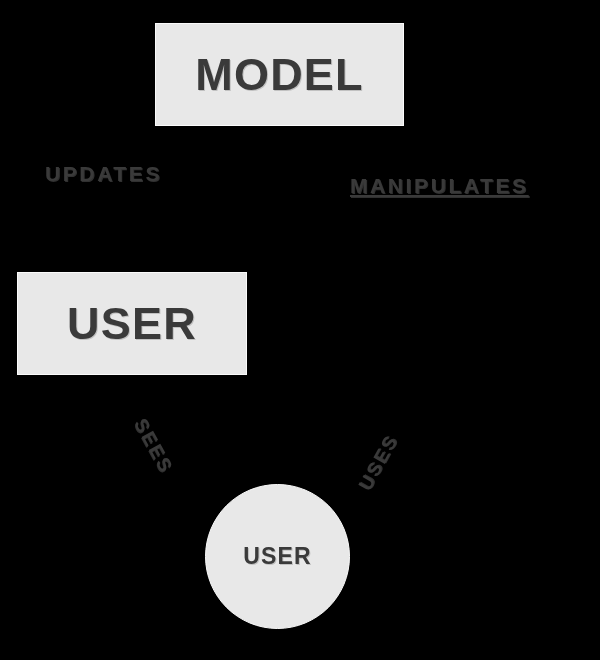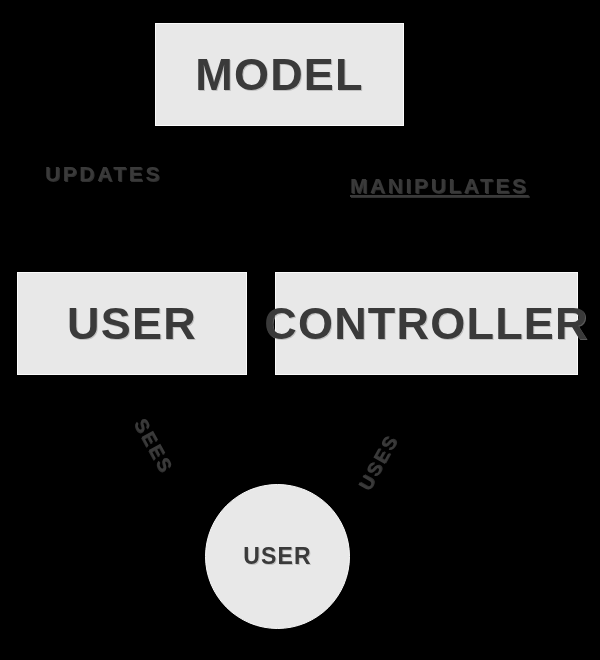--- a/index.html
+++ b/index.html
@@ -93,23 +93,20 @@
 <div id="stage">
 
   <div class="node-box" id="box-model">
     <span class="node-label">MODEL</span>
   </div>
 
   <div class="node-box" id="box-view">
     <span class="node-label">USER</span>
   </div>
 
-  <div class="node-box" id="box-controller">
-    <span class="node-label">CONTROLLER</span>
-  </div>
 
   <div id="circle-user">
     <span class="node-label">USER</span>
   </div>
 
   <div class="edge-label horizontal" id="label-updates">UPDATES</div>
 
   <div class="edge-label horizontal" id="label-manipulates">MANIPULATES</div>
 
   <div class="edge-label rotated" id="label-sees">SEES</div>

